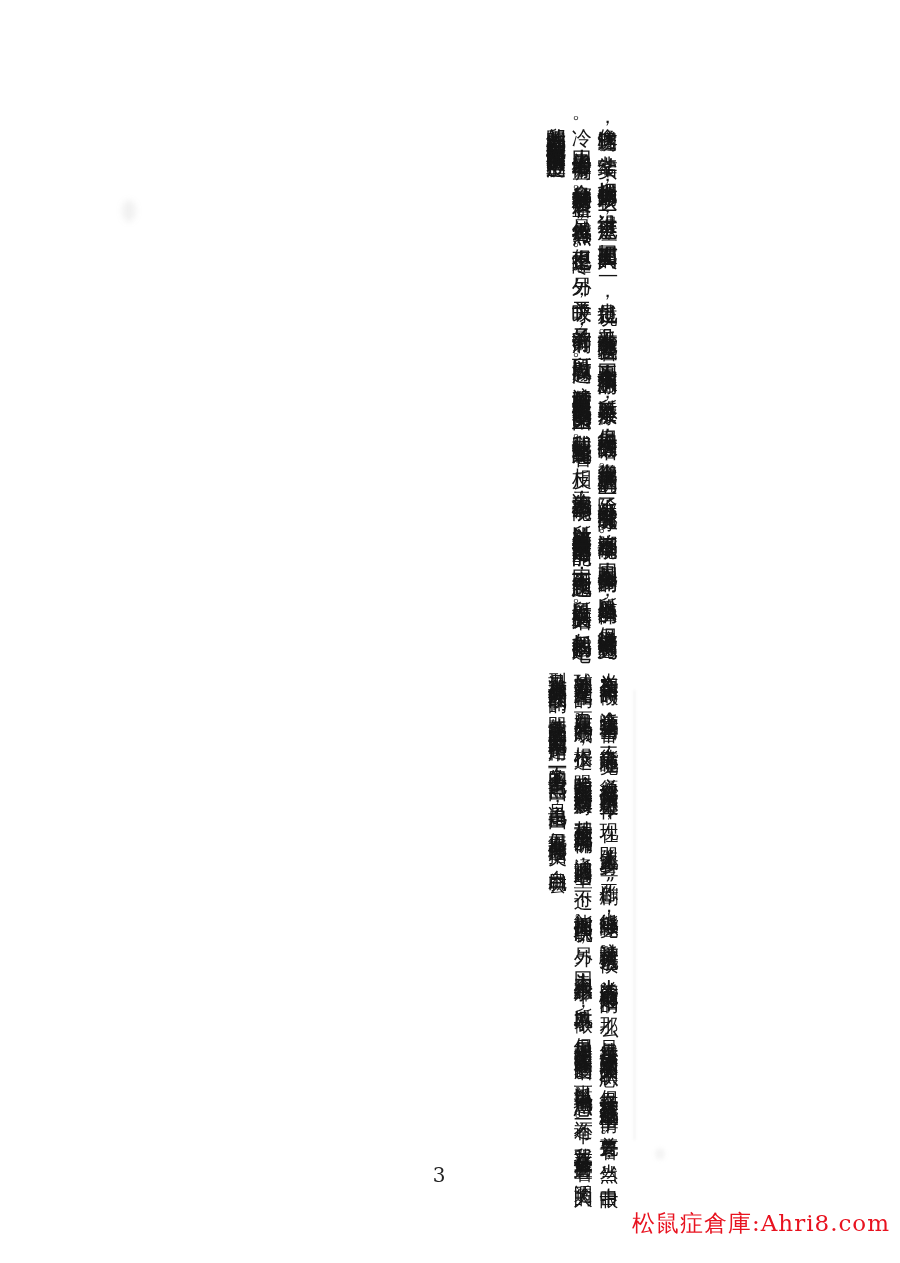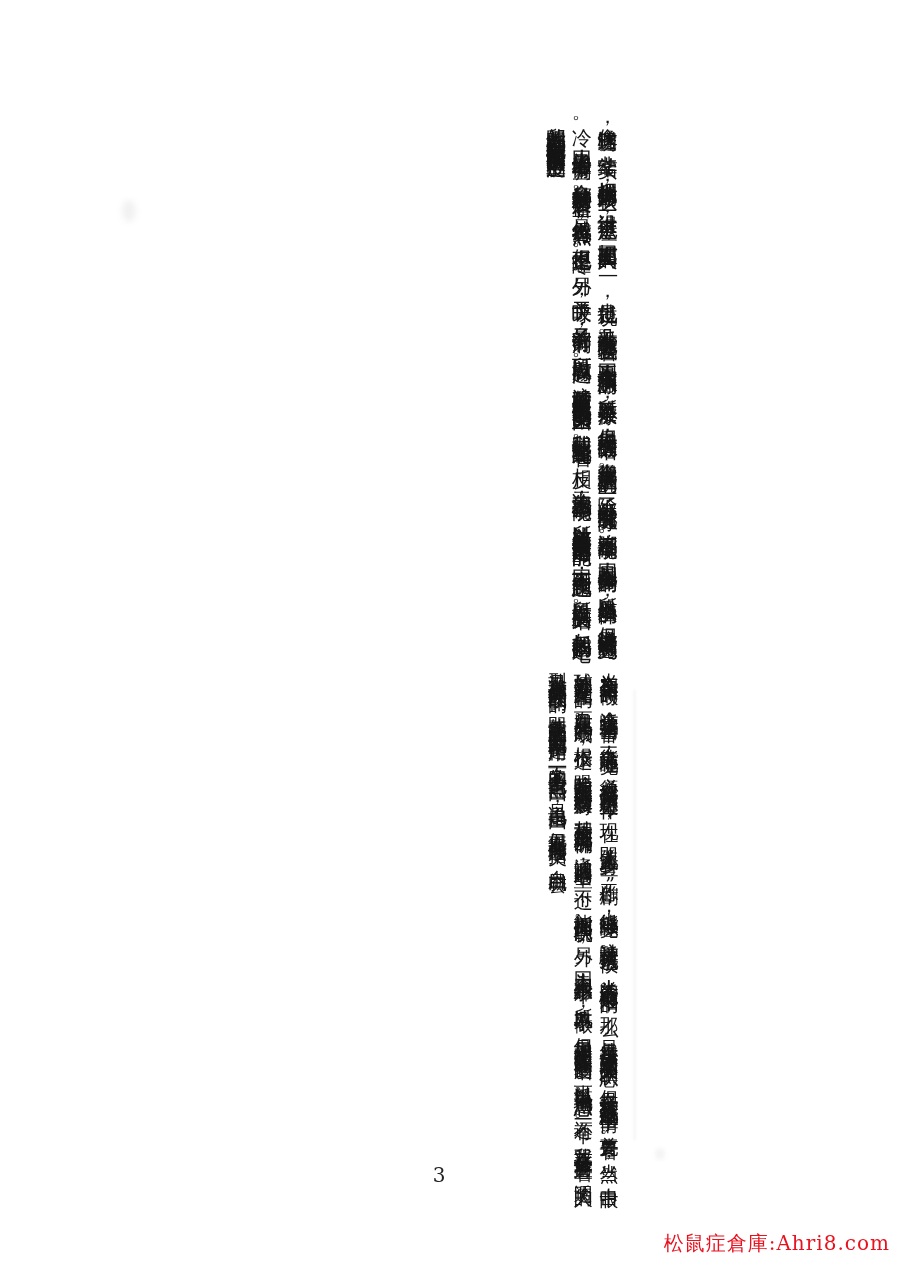--- a/index.html
+++ b/index.html
@@ -46,22 +46,22 @@
     top: 1163px;
     left: 426px;
     width: 26px;
     text-align: center;
     font-size: 20px;
     color: #222222;
   }
   .watermark {
     position: absolute;
     right: 10px;
-    bottom: 6px;
-    font-size: 20px;
+    bottom: 24px;
+    font-size: 23px;
     letter-spacing: 1px;
     font-weight: 500;
   }
   
   .artifact {
     position: absolute;
     pointer-events: none;
   }
   .artifact-smudge-left {
     left: 122px;

